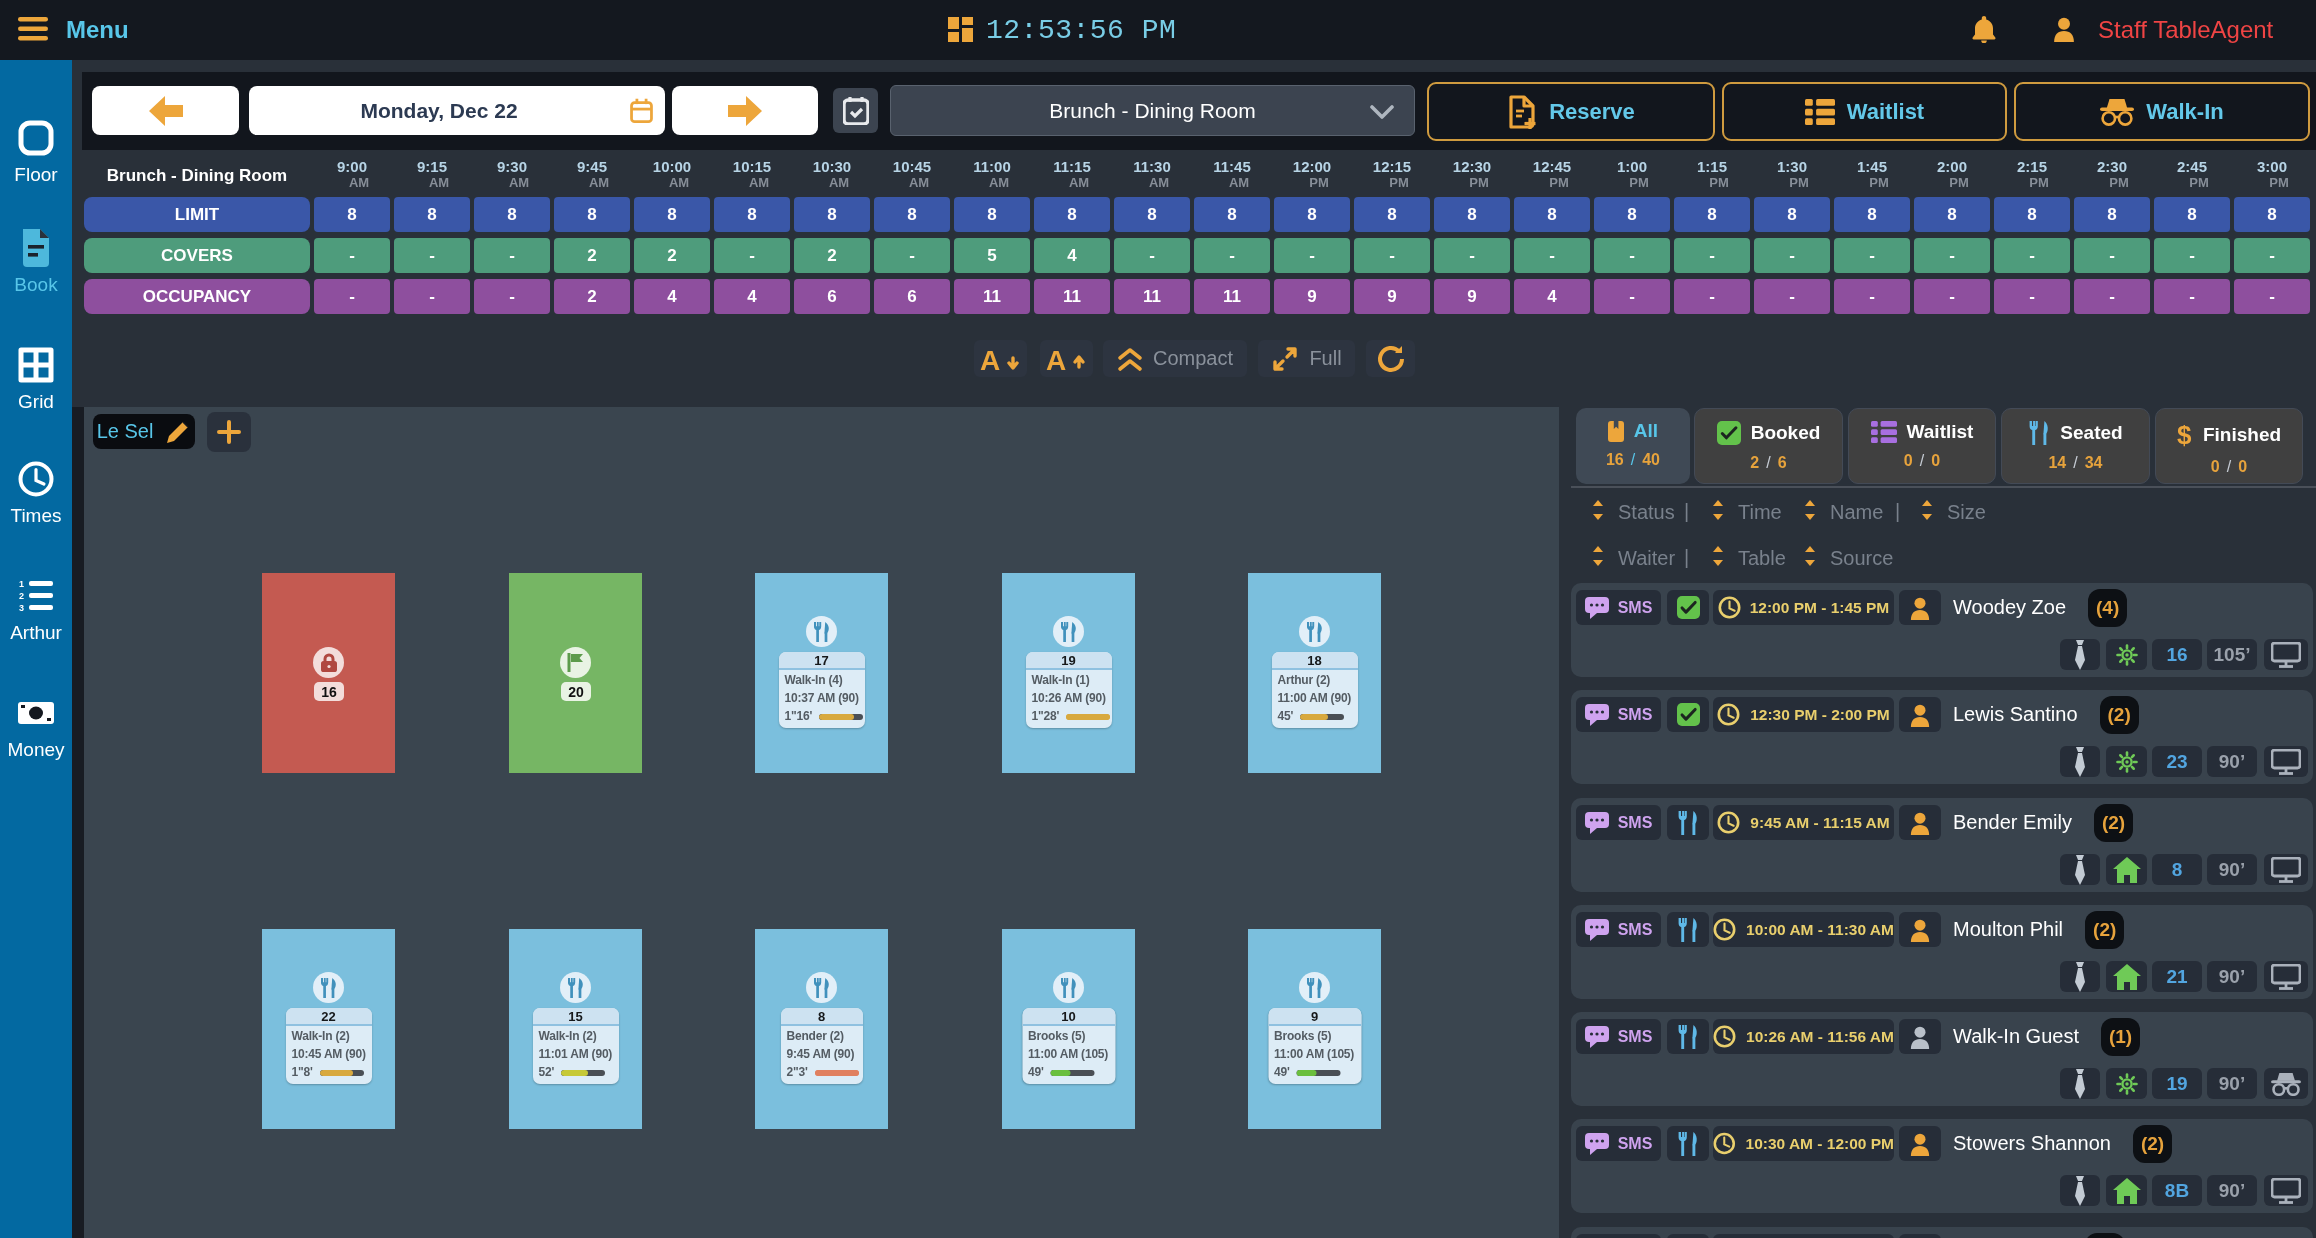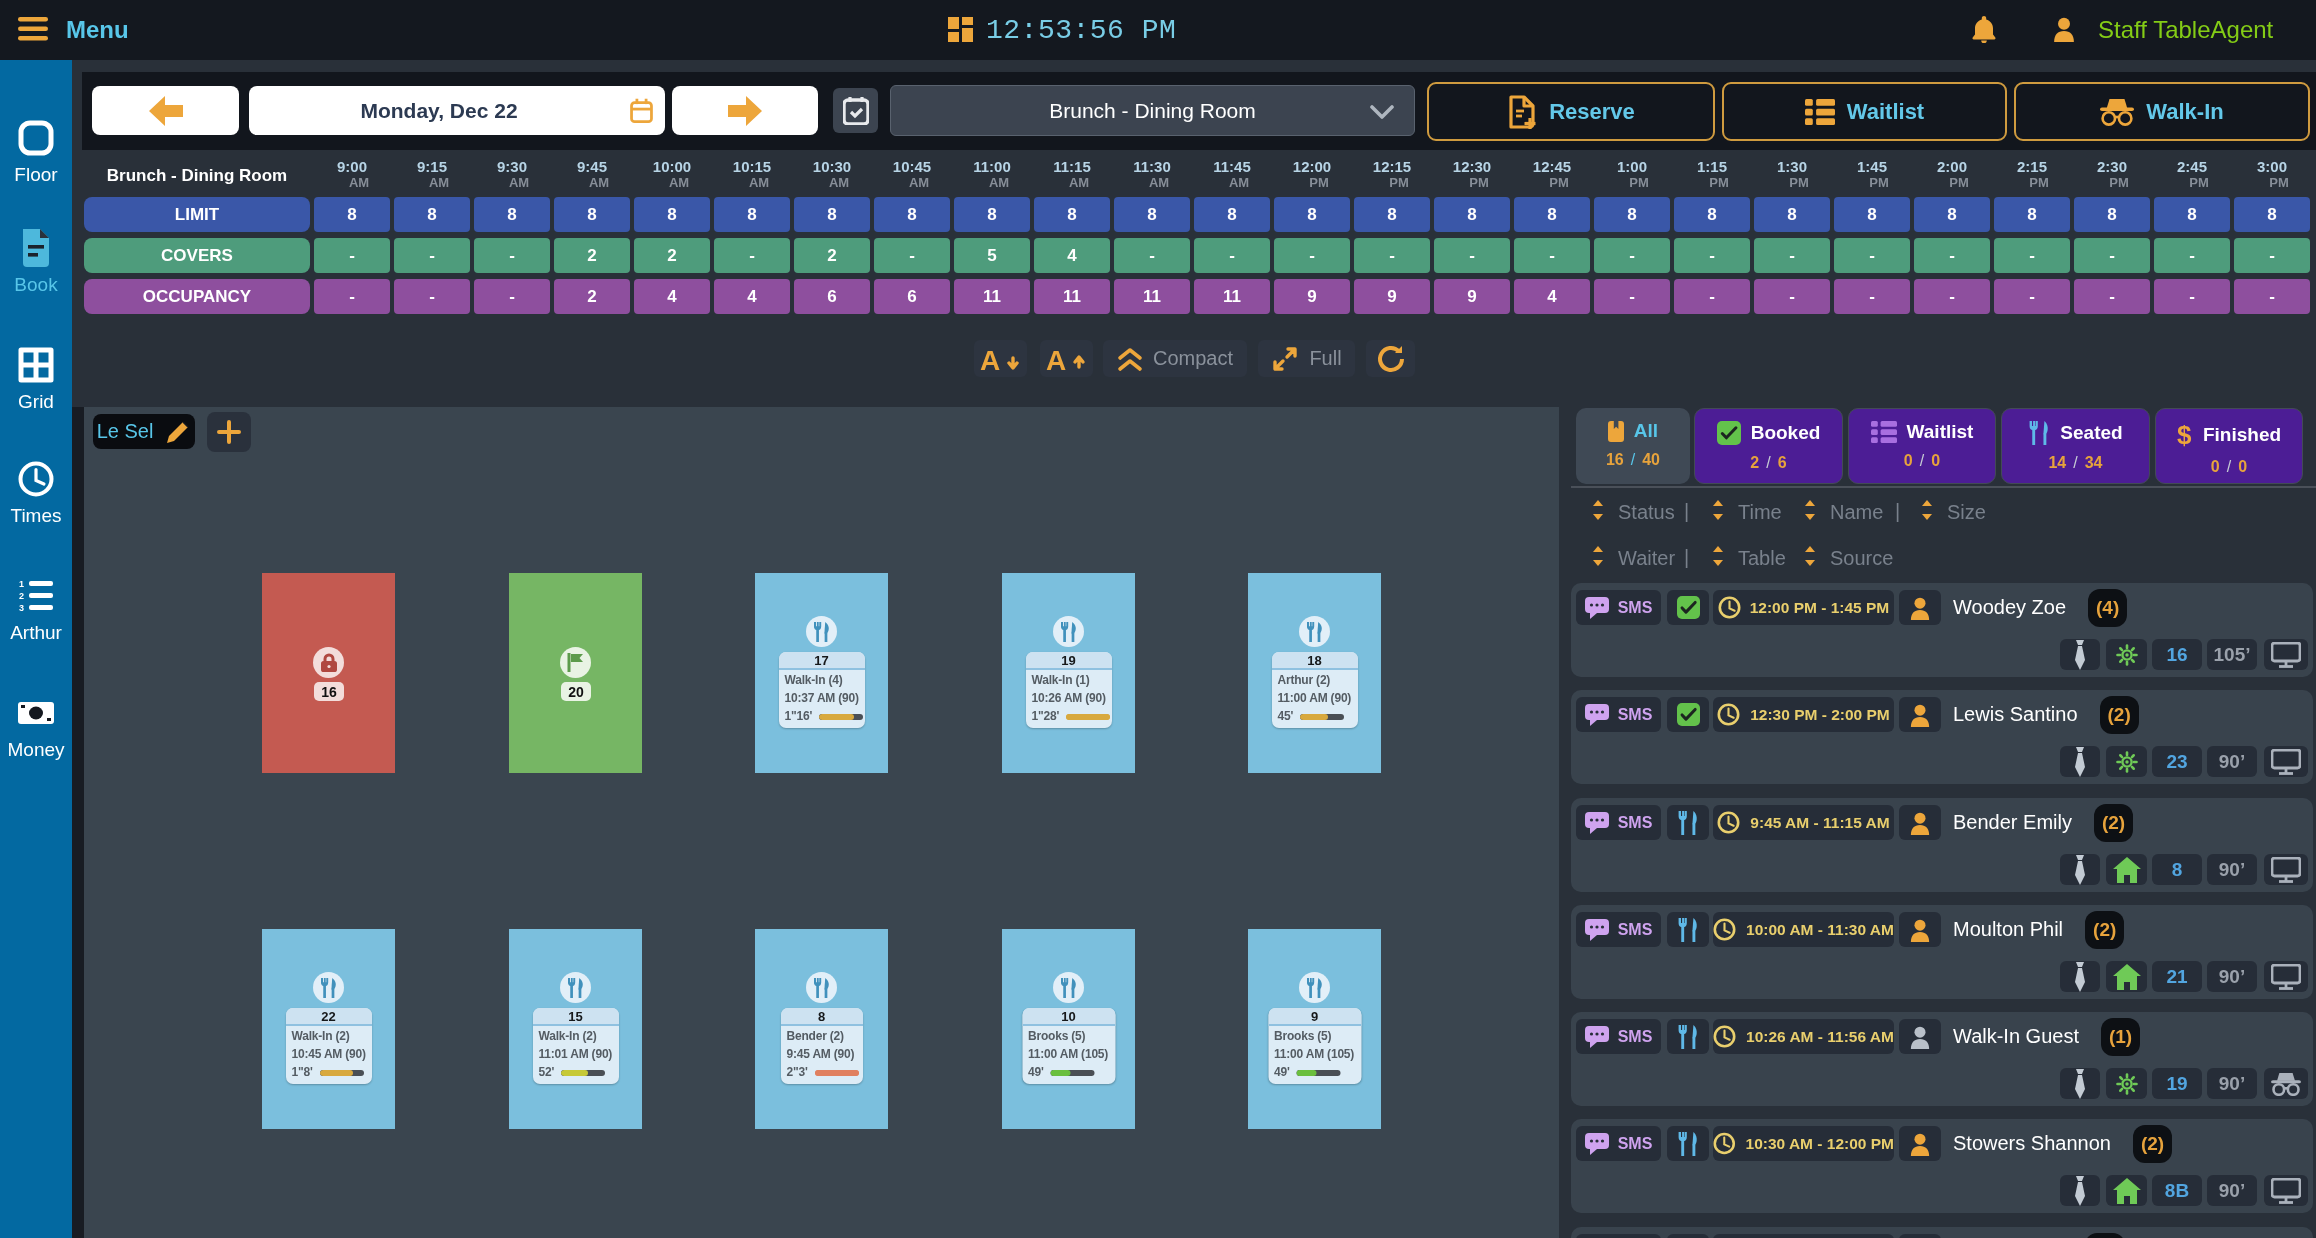--- a/index.html
+++ b/index.html
@@ -2,21 +2,21 @@
 <html><head><meta charset="utf-8"><style>
 *{margin:0;padding:0;box-sizing:border-box}
 html,body{width:2316px;height:1238px;overflow:hidden;background:#14181f}
 body{font-family:"Liberation Sans",sans-serif;position:relative}
 .abs{position:absolute}
 .flex{display:flex;align-items:center}
 
 #topbar{left:0;top:0;width:2316px;height:60px;background:#14181f}
 .menu-txt{color:#58c6e9;font-size:24px;font-weight:bold}
 #clocktxt{color:#79cde6;font-family:"Liberation Mono",monospace;font-size:28px;letter-spacing:0.5px}
-.staff-txt{color:#84cc16;font-size:24px}
+.staff-txt{color:#ef4444;font-size:24px}
 
 #sidebar{left:0;top:60px;width:72px;height:1178px;background:#0369a1}
 .side-item{position:absolute;left:0;width:72px;text-align:center;color:#fff}
 .side-item .lbl{font-size:19px;color:#fff}
 .side-item.active .lbl{color:#58c6e9}
 
 #content{left:72px;top:60px;width:2244px;height:1178px;background:#293039}
 #toolbar{left:82px;top:72px;width:2234px;height:78px;background:#12161d}
 .wbtn{position:absolute;top:86px;height:49px;background:#fff;border-radius:8px;display:flex;align-items:center;justify-content:center}
 .datebtn{font-size:21px;font-weight:bold;color:#2c3a52}
@@ -43,21 +43,21 @@
 .tcard .ln{font-size:12px;font-weight:bold;color:#545c63;line-height:18px;white-space:nowrap;letter-spacing:-0.2px}
 .pbar{display:inline-block;height:6px;width:44px;border-radius:3px;background:#4a4f55;position:relative;overflow:hidden;vertical-align:middle;margin-left:4px}
 .pbar i{position:absolute;left:0;top:0;bottom:0;border-radius:3px}
 
 #panel{left:1559px;top:407px;width:757px;height:831px;background:#293039}
 .tab{position:absolute;top:1px;height:76px;border-radius:10px;text-align:center}
 .tab .r1{display:flex;align-items:center;justify-content:center;gap:10px;margin-top:12px;font-size:19px;color:#fff;font-weight:bold}
 .tab .r2{margin-top:9px;font-size:16px;font-weight:bold;color:#e7a33c}
 .tab .r2 .sl{color:#c6ccd4;padding:0 7px;font-weight:normal}
 .tab.sel{background:#3f4955}
-.tab.uns{background:#4c1d95;border:1px solid #434a56}
+.tab.uns{background:#404040;border:1px solid #434a56}
 .sort-lbl{color:#79818c;font-size:20px}
 .resv{position:absolute;left:12px;width:742px;height:94px;background:#39434d;border-radius:10px}
 .pill{position:absolute;top:7px;height:35px;background:#262d38;border-radius:6px;display:flex;align-items:center;justify-content:center;gap:9px}
 .pill.sms{color:#cfa3ef;font-weight:bold;font-size:16px}
 .ptime{color:#e9cf6d;font-weight:bold;font-size:15.5px;white-space:nowrap}
 .rname{position:absolute;top:7px;height:35px;display:flex;align-items:center;color:#fff;font-size:20px;white-space:nowrap}
 .szchip{position:absolute;top:5px;height:38px;background:#0d1014;border-radius:12px;color:#e7a33c;font-weight:bold;font-size:19px;display:flex;align-items:center;justify-content:center}
 .sbtn{position:absolute;top:56px;height:31px;background:#262d38;border-radius:6px;display:flex;align-items:center;justify-content:center}
 .sbtn .num{color:#52a5e0;font-size:19px;font-weight:bold}
 .sbtn .dur{color:#9aa1ab;font-size:19px;font-weight:bold}

